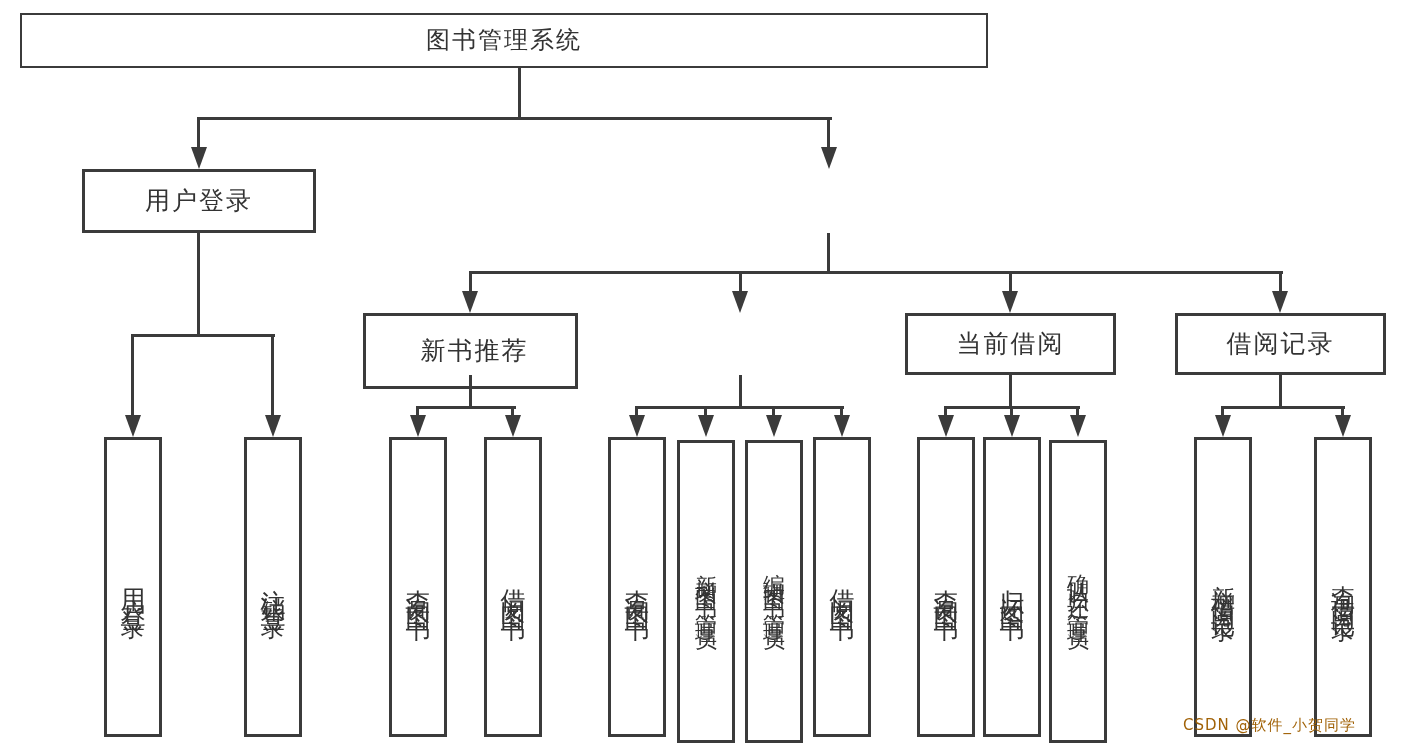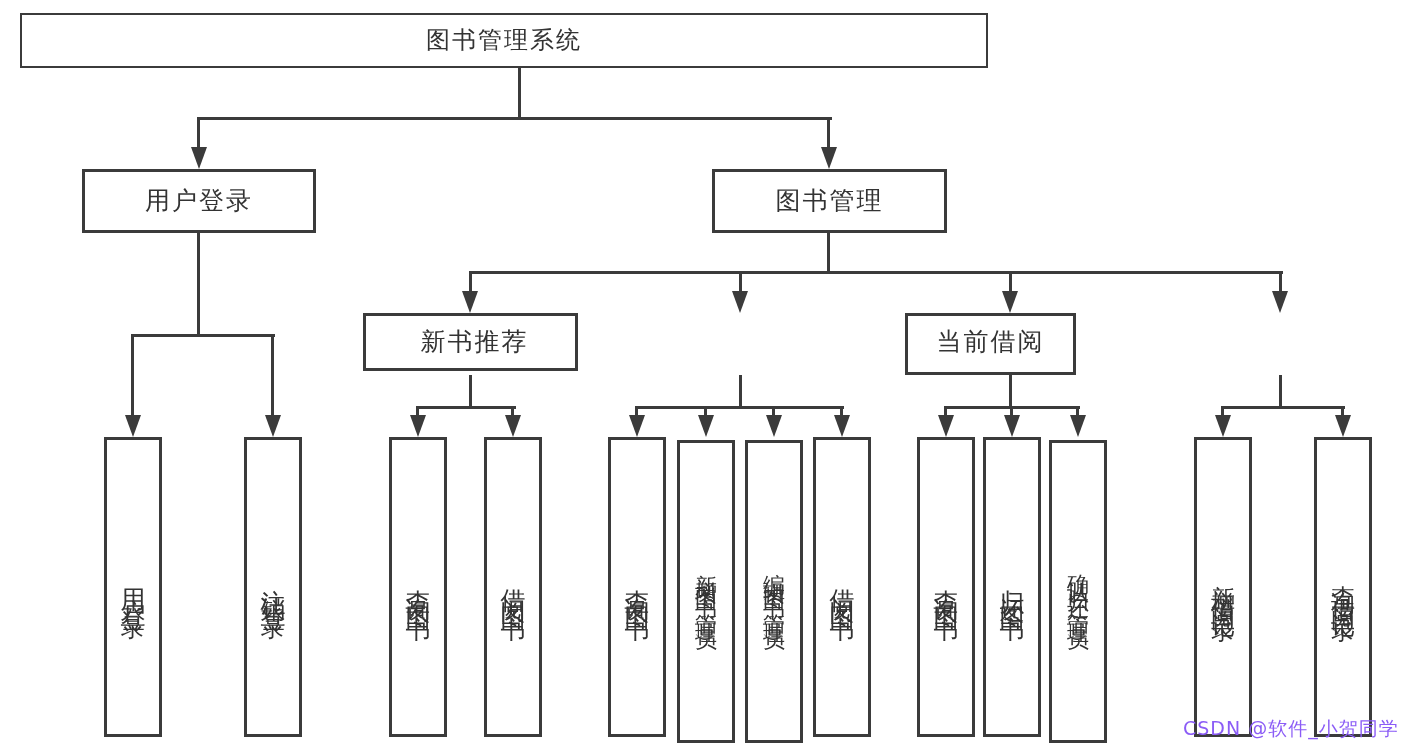--- a/index.html
+++ b/index.html
@@ -25,45 +25,45 @@
   .node.vm .t { font-size:22px; letter-spacing:8px; }
   
   .vline { position:absolute; width:3px; background:#3b3b3b; }
   .hline { position:absolute; height:3px; background:#3b3b3b; }
   .arrow {
     position:absolute; width:0; height:0;
     border-left:8px solid transparent; border-right:8px solid transparent;
     border-top:22px solid #3b3b3b;
   }
   #watermark {
-    position:absolute; left:1183px; top:716px; color:#8b5cf6;
-    font-size:19px; letter-spacing:1px; white-space:nowrap; z-index:5;
+    position:absolute; left:1183px; top:716px; color:#a16207;
+    font-size:15px; letter-spacing:1px; white-space:nowrap; z-index:5;
   }
 </style>
 </head>
 <body>
 
 <div id="canvas">
 
   <div class="node root" style="left:20px; top:13px; width:968px; height:55px;">
     <span class="t">图书管理系统</span>
   </div>
 
   <div class="node" style="left:82px; top:169px; width:234px; height:64px;">
     <span class="t">用户登录</span>
   </div>
-  <div class="node" style="left:712px; top:169px; width:235px; height:64px;">
-    <span class="t">图书管理</span>
-  </div>
 
-  <div class="node" style="left:363px; top:313px; width:215px; height:58px;padding-left:8px;">
+  <div class="node" style="left:363px; top:313px; width:215px; height:76px;padding-left:8px;">
     <span class="t">新书推荐</span>
   </div>
-  <div class="node" style="left:905px; top:313px; width:171px; height:62px;font-family:Liberation Mono, monospace;">
+  <div class="node" style="left:905px; top:313px; width:211px; height:62px;">
     <span class="t">当前借阅</span>
+  </div>
+  <div class="node" style="left:1175px; top:313px; width:211px; height:62px;">
+    <span class="t">借阅记录</span>
   </div>
 
   <div class="node v" style="left:104px; top:437px; width:58px; height:300px;">
     <span class="t">用户登录</span>
   </div>
   <div class="node v" style="left:244px; top:437px; width:58px; height:300px;">
     <span class="t">注销登录</span>
   </div>
 
   <div class="node v" style="left:389px; top:437px; width:58px; height:300px;">

